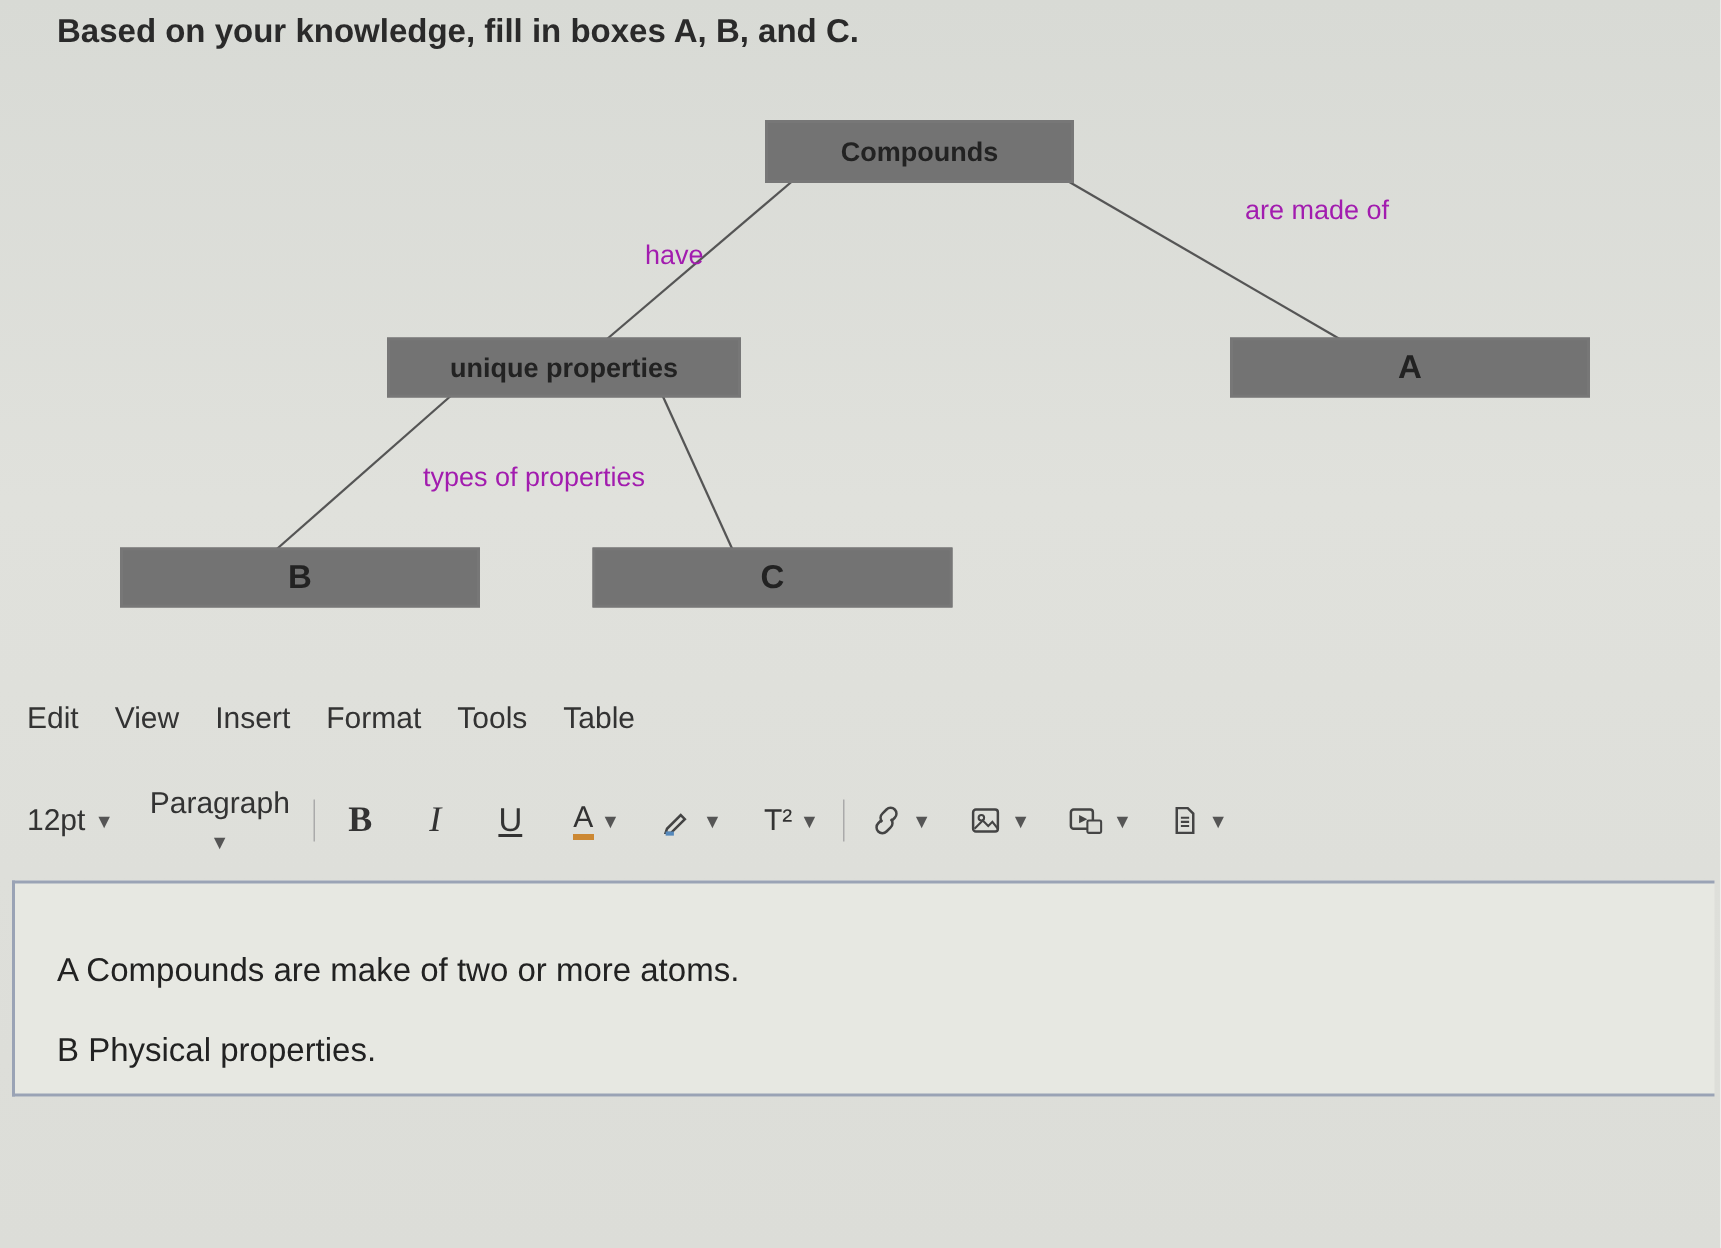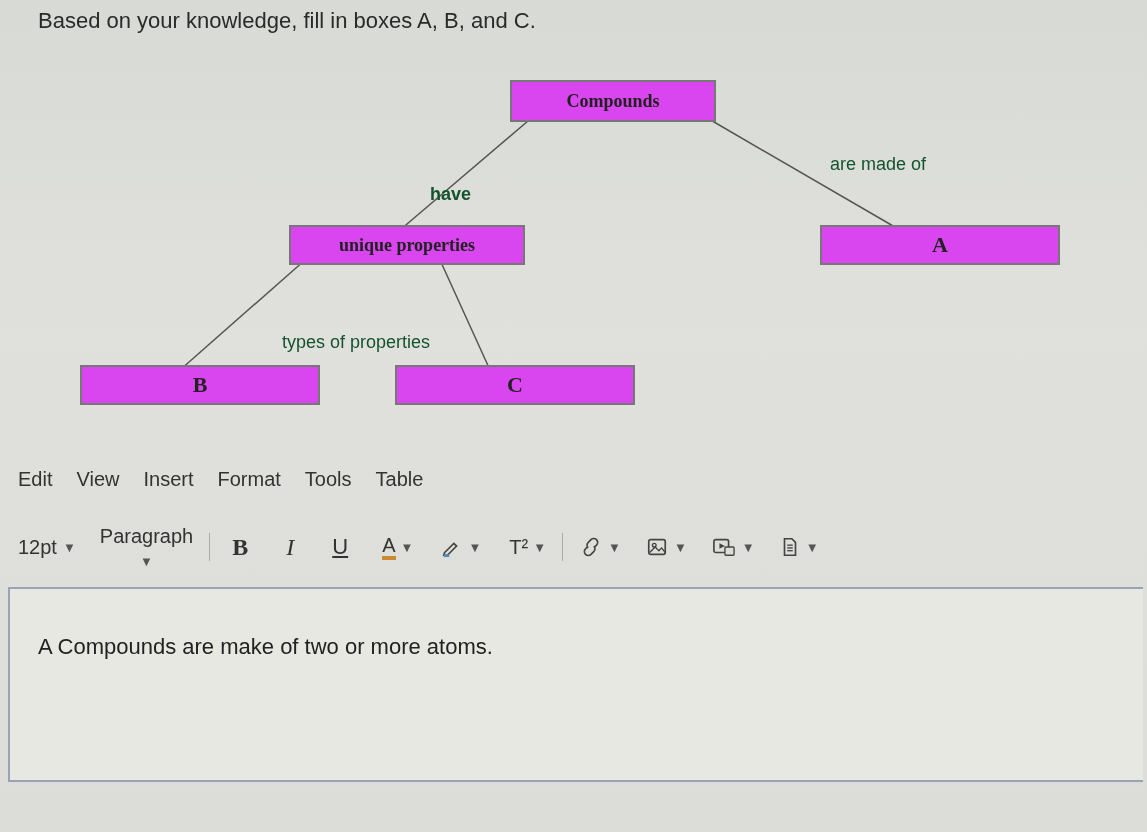--- a/index.html
+++ b/index.html
@@ -11,42 +11,41 @@
       color: #333;
       position: relative;
       overflow: hidden;
     }
     .question-text {
       position: absolute;
       top: 8px;
       left: 38px;
       font-size: 22px;
       color: #2a2a2a;
+      font-weight: bold;
     }
     
     .map { position: absolute; top: 65px; left: 0; width: 1147px; height: 370px; }
     .box {
       position: absolute;
       border: 2px solid #777;
-      background: #d946ef;
+      background: #737373;
       text-align: center;
       font-weight: bold;
       font-size: 18px;
       color: #222;
       display: flex;
       align-items: center;
       justify-content: center;
-      font-family: Liberation Serif, serif;
     }
     .label-text {
       position: absolute;
       font-size: 18px;
-      color: #14532d;
+      color: #a21caf;
       font-weight: 500;
-      margin-top: 24px;
     }
     svg.lines { position: absolute; top: 0; left: 0; width: 1147px; height: 370px; }
     svg.lines line { stroke: #555; stroke-width: 1.5; }
     
     .menubar {
       position: absolute;
       top: 468px;
       left: 18px;
       display: flex;
       gap: 24px;
@@ -72,21 +71,21 @@
     .tb-btn { display: flex; align-items: center; justify-content: center; min-width: 28px; height: 32px; cursor: pointer; }
     .bold-b { font-family: Georgia, serif; font-weight: bold; font-size: 24px; }
     .ital-i { font-family: Georgia, serif; font-style: italic; font-size: 24px; }
     .tb-combo { display: flex; align-items: center; gap: 5px; cursor: pointer; }
     
     .editor {
       position: absolute;
       top: 587px;
       left: 8px;
       width: 1135px;
-      height: 195px;
+      height: 144px;
       border: 2px solid #9aa3b5;
       border-right: none;
       background: #e7e8e2;
       padding: 40px 28px 20px;
       font-size: 22px;
       color: #222;
       line-height: 1.6;
     }
     .editor p { margin-bottom: 18px; }
   </style>
@@ -96,23 +95,23 @@
 <div class="question-text">Based on your knowledge, fill in boxes A, B, and C.</div>
 
 <div class="map">
   <svg class="lines">
     <line x1="535" y1="50" x2="400" y2="165"></line>
     <line x1="702" y1="50" x2="900" y2="165"></line>
     <line x1="305" y1="195" x2="180" y2="305"></line>
     <line x1="440" y1="195" x2="490" y2="305"></line>
   </svg>
   <div class="box" style="left:510px; top:15px; width:206px; height:42px;">Compounds</div>
-  <div class="label-text" style="left:430px; top:95px;font-weight:bold;">have</div>
+  <div class="label-text" style="left:430px; top:95px;">have</div>
   <div class="label-text" style="left:830px; top:65px;">are made of</div>
-  <div class="box" style="left:258px; top:160px; width:236px; height:40px;margin-left:31px;">unique properties</div>
+  <div class="box" style="left:258px; top:160px; width:236px; height:40px;">unique properties</div>
   <div class="box" style="left:820px; top:160px; width:240px; height:40px; font-size:22px;">A</div>
   <div class="label-text" style="left:282px; top:243px;">types of properties</div>
   <div class="box" style="left:80px; top:300px; width:240px; height:40px; font-size:22px;">B</div>
   <div class="box" style="left:395px; top:300px; width:240px; height:40px; font-size:22px;">C</div>
 </div>
 
 <div class="menubar">
   <span>Edit</span>
   <span>View</span>
   <span>Insert</span>
@@ -180,13 +179,14 @@
       <line x1="9" y1="10" x2="15" y2="10" stroke="#444" stroke-width="1.5"></line>
       <line x1="9" y1="13" x2="15" y2="13" stroke="#444" stroke-width="1.5"></line>
       <line x1="9" y1="16" x2="15" y2="16" stroke="#444" stroke-width="1.5"></line>
     </svg>
     <span class="chev">▼</span>
   </div>
 </div>
 
 <div class="editor">
   <p>A Compounds are make of two or more atoms.</p>
+  <p>B Physical properties.</p>
 </div>
 
 </body></html>

